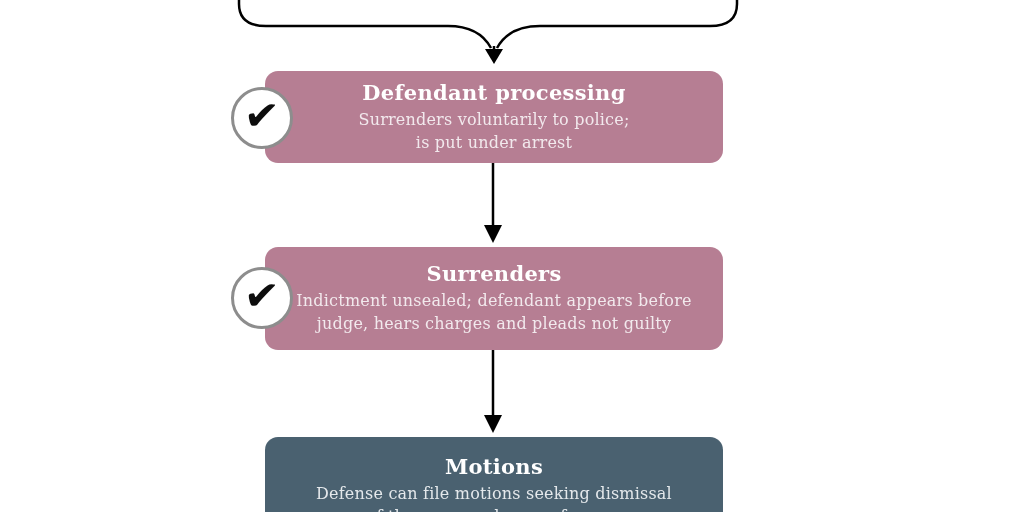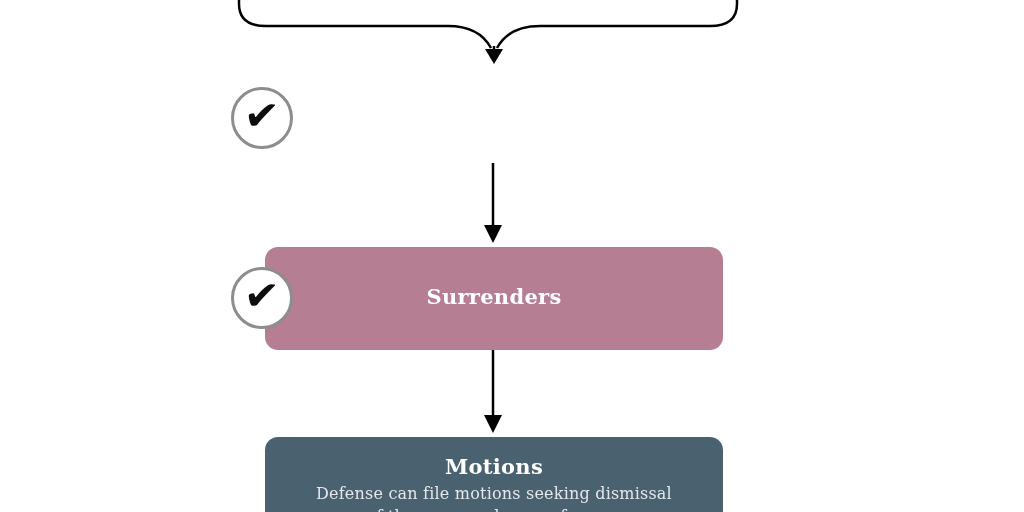--- a/index.html
+++ b/index.html
@@ -86,26 +86,33 @@
     <path d="M494,46 L494,52" fill="none" stroke="#000000" stroke-width="2.5"></path>
     <polygon points="485,49 503,49 494,64" fill="#000000"></polygon>
 
     <line x1="493" y1="163" x2="493" y2="227" stroke="#000000" stroke-width="2.5"></line>
     <polygon points="484,225 502,225 493,243" fill="#000000"></polygon>
 
     <line x1="493" y1="350" x2="493" y2="417" stroke="#000000" stroke-width="2.5"></line>
     <polygon points="484,415 502,415 493,433" fill="#000000"></polygon>
   </svg>
 
+  <div class="step-box pink" id="box-1" style="background-color: rgb(182, 126, 147);">
+    <div class="title">Defendant processing</div>
+    <div class="desc">Surrenders voluntarily to police;
+is put under arrest</div>
+  </div>
   <div class="check-badge" id="badge-1">
     <span class="check-glyph">✔</span>
   </div>
 
   <div class="step-box pink" id="box-2" style="background-color: rgb(182, 126, 147);">
     <div class="title">Surrenders</div>
+    <div class="desc">Indictment unsealed; defendant appears before
+judge, hears charges and pleads not guilty</div>
   </div>
   <div class="check-badge" id="badge-2">
     <span class="check-glyph">✔</span>
   </div>
 
   <div class="step-box slate" id="box-3" style="background-color: rgb(74, 97, 112);">
     <div class="title">Motions</div>
     <div class="desc">Defense can file motions seeking dismissal
 of the case or change of venue</div>
   </div>

